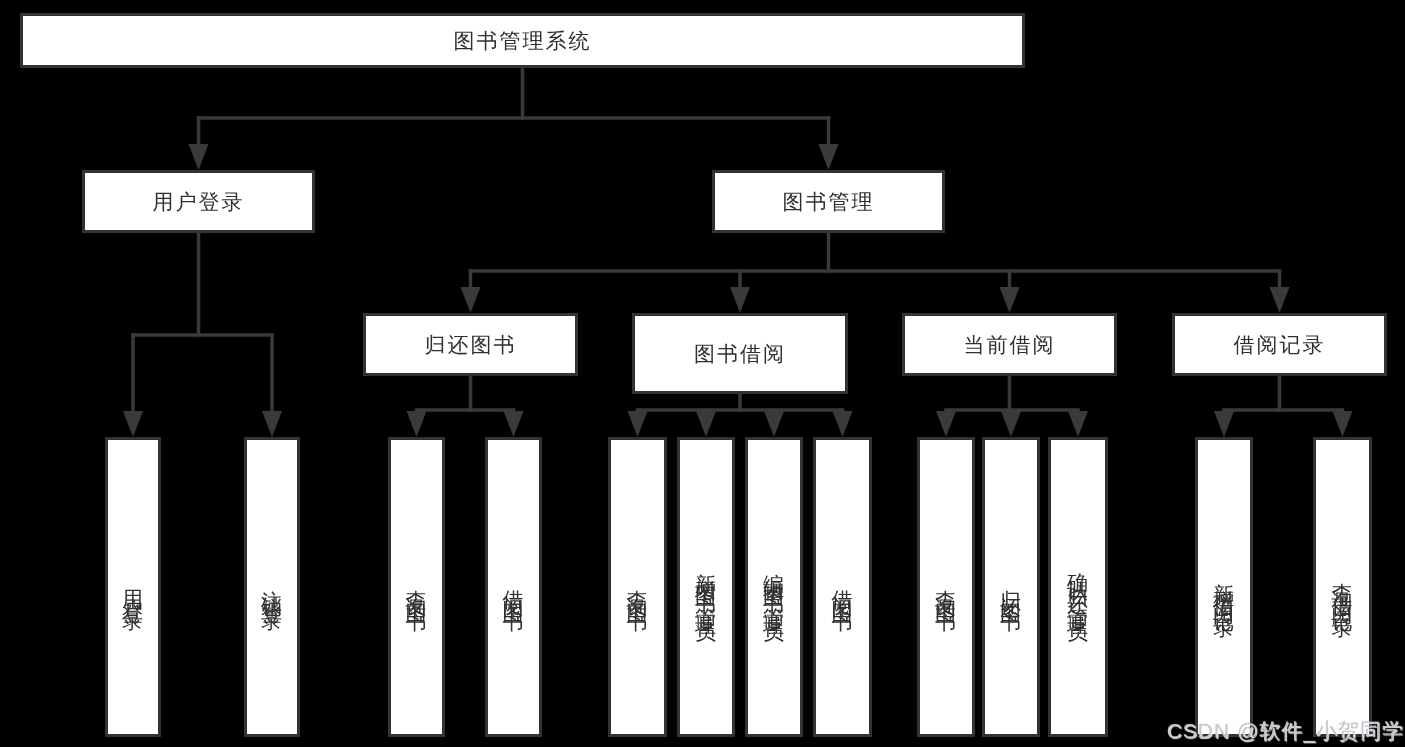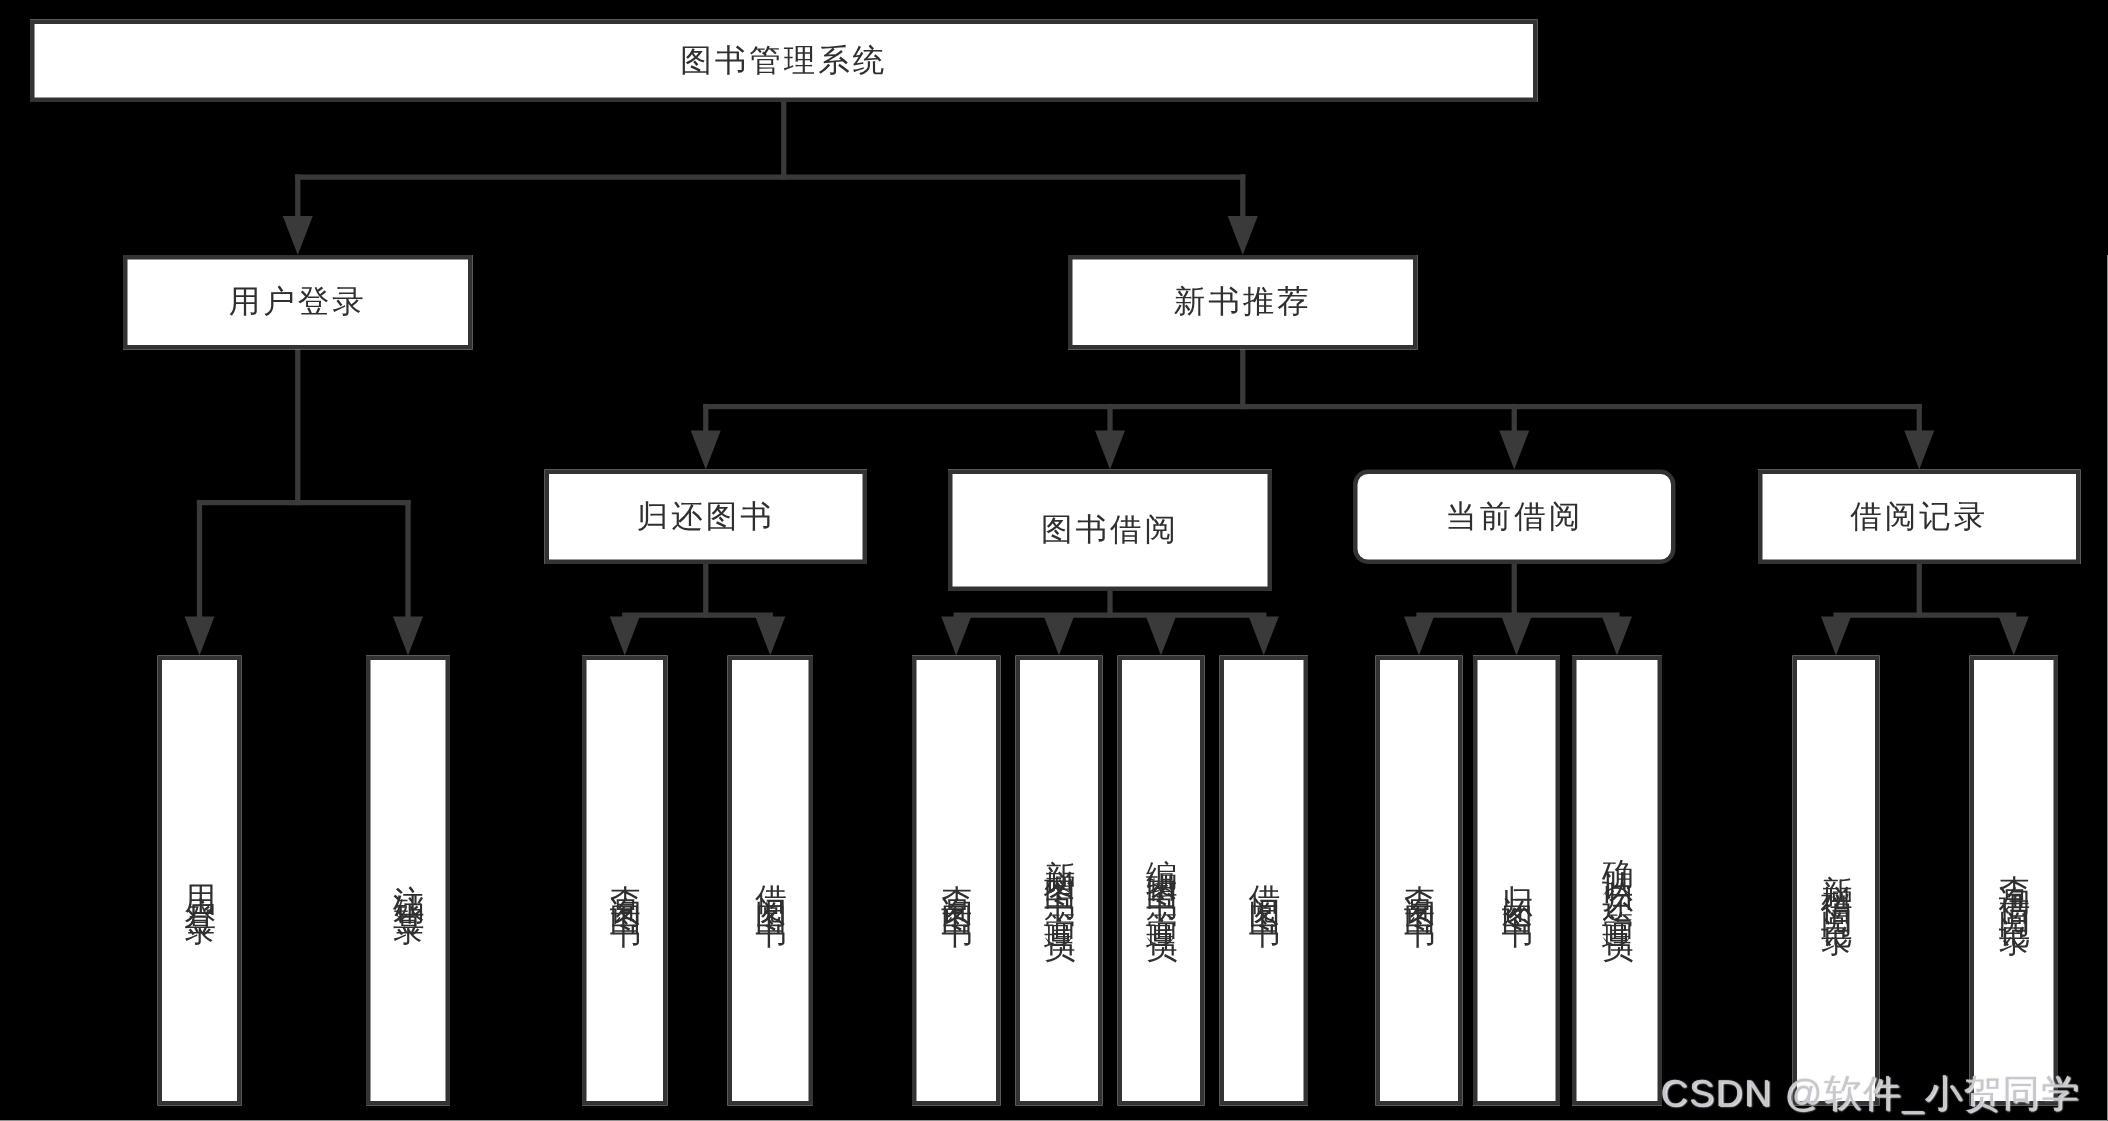--- a/index.html
+++ b/index.html
@@ -29,23 +29,23 @@
   }
   .node.h .label{letter-spacing:2px;}
   .node.v .label{
     writing-mode:vertical-rl;
     text-orientation:mixed;
     letter-spacing:7px;
     white-space:normal;
   }
   #watermark{
     position:absolute;
-    right:18px;bottom:2px;
+    right:1px;bottom:2px;
     z-index:3;
-    font-size:25px;
+    font-size:21px;
     letter-spacing:1px;
     color:#c7c7cd;
     text-shadow:1px 1px 1px rgba(255,255,255,0.95), 0 0 1px rgba(140,140,150,0.6);
   }
 </style>
 </head>
 <body>
 
 <div id="stage" style="background: #000000;">
   <svg id="connectors" width="1405" height="747" viewBox="0 0 1405 747">
@@ -92,29 +92,29 @@
       <polygon points="1332.5,411 1352.5,411 1342.5,437" fill="#3a3a3a"></polygon>
     </svg>
   <div id="nodes">
       <div class="node h" style="left: 20px; top: 13px; width: 1005px; height: 55px; border-color: rgb(51, 51, 51); background: rgb(255, 255, 255);">
         <span class="label" style="color: rgb(47, 47, 47);">图书管理系统</span>
       </div>
       <div class="node h" style="left: 82px; top: 170px; width: 233px; height: 63px; border-color: rgb(51, 51, 51); background: rgb(255, 255, 255);">
         <span class="label" style="color: rgb(47, 47, 47);">用户登录</span>
       </div>
       <div class="node h" style="left: 712px; top: 170px; width: 233px; height: 63px; border-color: rgb(51, 51, 51); background: rgb(255, 255, 255);">
-        <span class="label" style="color: rgb(47, 47, 47);">新书推荐</span>
+        <span class="label" style="color: rgb(47, 47, 47);">图书管理</span>
       </div>
       <div class="node h" style="left: 363px; top: 313px; width: 215px; height: 63px; border-color: rgb(51, 51, 51); background: rgb(255, 255, 255);">
         <span class="label" style="color: rgb(47, 47, 47);">归还图书</span>
       </div>
       <div class="node h" style="left: 632px; top: 313px; width: 216px; height: 81px; border-color: rgb(51, 51, 51); background: rgb(255, 255, 255);">
         <span class="label" style="color: rgb(47, 47, 47);">图书借阅</span>
       </div>
-      <div class="node h" style="left: 902px; top: 313px; width: 215px; height: 63px; border-color: rgb(51, 51, 51); background: rgb(255, 255, 255); border-radius: 10px;">
+      <div class="node h" style="left: 902px; top: 313px; width: 215px; height: 63px; border-color: rgb(51, 51, 51); background: rgb(255, 255, 255);">
         <span class="label" style="color: rgb(47, 47, 47);">当前借阅</span>
       </div>
       <div class="node h" style="left: 1172px; top: 313px; width: 215px; height: 63px; border-color: rgb(51, 51, 51); background: rgb(255, 255, 255);">
         <span class="label" style="color: rgb(47, 47, 47);">借阅记录</span>
       </div>
       <div class="node v" style="left: 105px; top: 437px; width: 56px; height: 300px; border-color: rgb(51, 51, 51); background: rgb(255, 255, 255);">
         <span class="label" style="color: rgb(47, 47, 47);">用户登录</span>
       </div>
       <div class="node v" style="left: 244px; top: 437px; width: 56px; height: 300px; border-color: rgb(51, 51, 51); background: rgb(255, 255, 255);">
         <span class="label" style="color: rgb(47, 47, 47);">注销登录</span>

